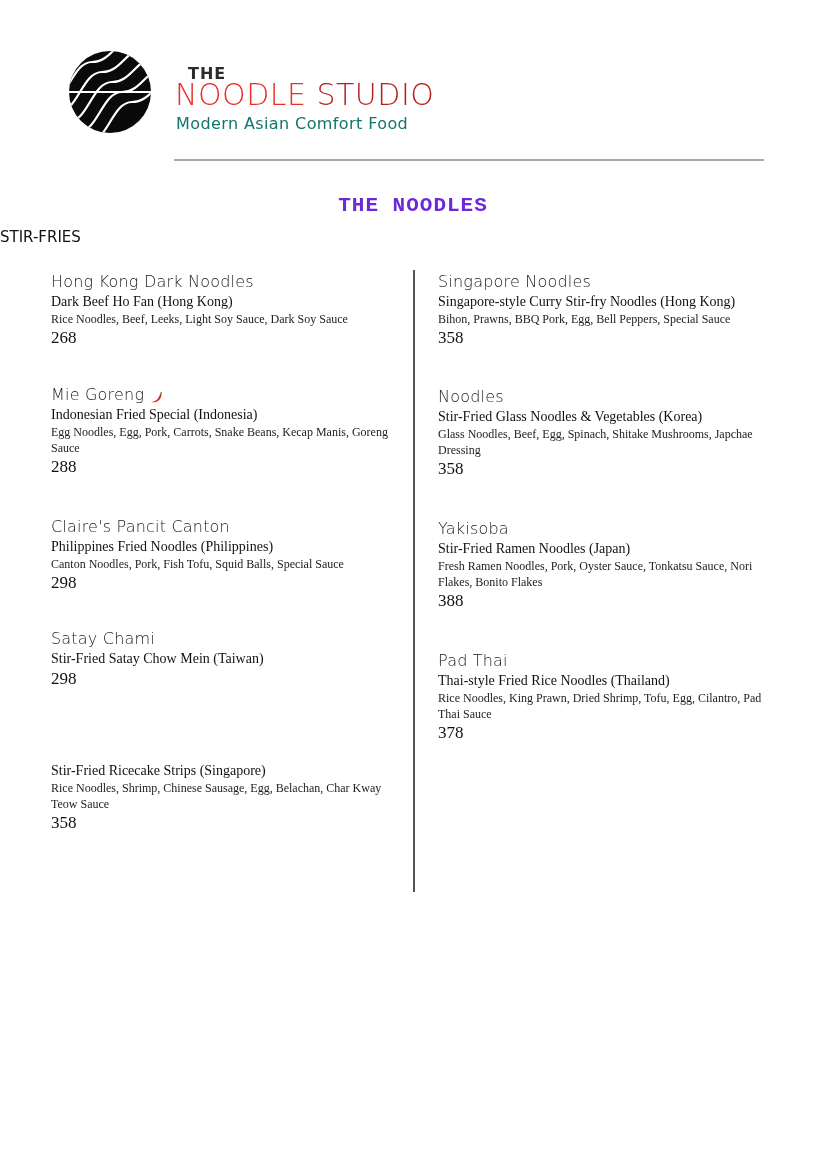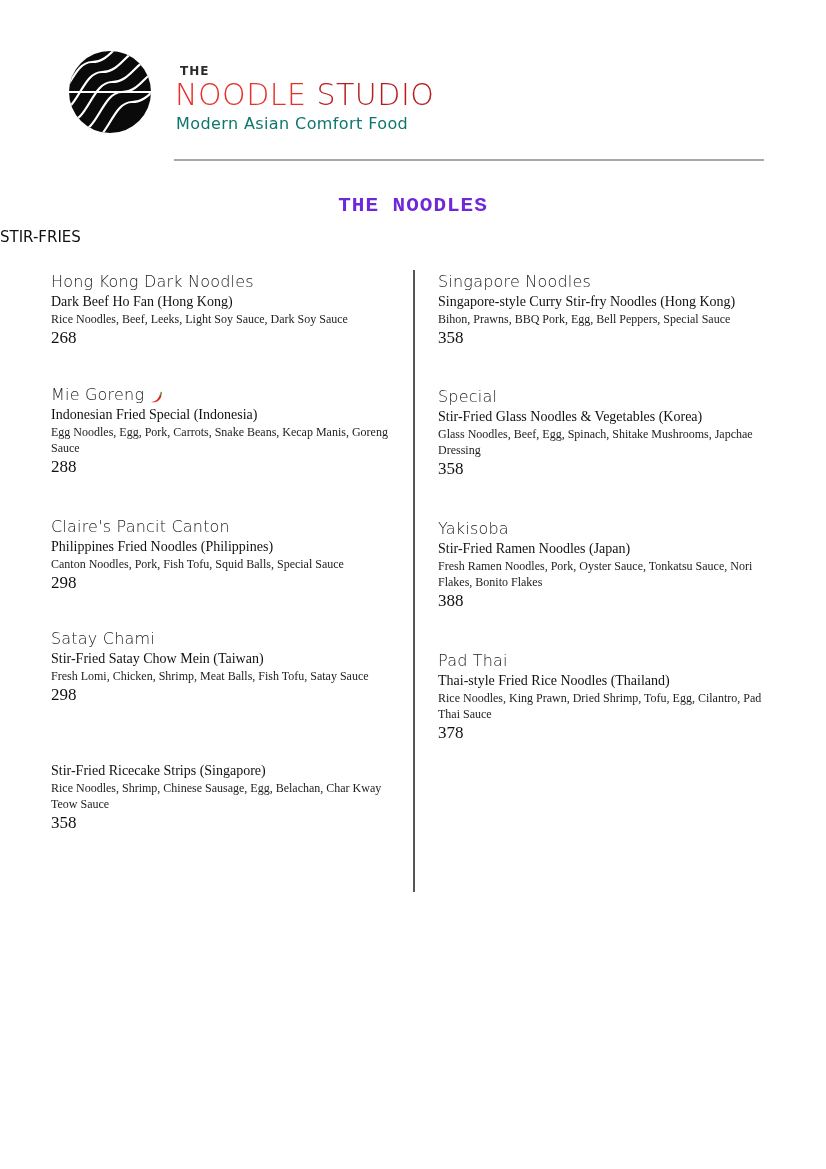--- a/index.html
+++ b/index.html
@@ -1,19 +1,19 @@
 <!DOCTYPE html>
 <html><head>
 <meta charset="utf-8">
 <style>
   html, body { margin:0; padding:0; background:#ffffff; }
   body { width:826px; height:1169px; position:relative; overflow:hidden; color:#1a1a1a; }
   .logo-mark { position:absolute; left:68px; top:50px; width:84px; height:84px; }
   .brand { position:absolute; left:176px; top:64px; }
-  .brand-the { position:absolute; left:4px; top:0; font-family:"DejaVu Sans", sans-serif; font-size:12px; font-weight:bold; letter-spacing:1px; color:#2b2b2b; white-space:nowrap; }
+  .brand-the { position:absolute; left:12px; top:0; font-family:"DejaVu Sans", sans-serif; font-size:16px; font-weight:bold; letter-spacing:1px; color:#2b2b2b; white-space:nowrap; }
   .brand-name { position:absolute; left:-1px; top:14px; font-family:"DejaVu Sans", sans-serif; font-size:30px; letter-spacing:0.5px; white-space:nowrap; line-height:34px; font-weight:300; }
   .brand-name .red { color:#e8302a; }
   .brand-name .dark { color:#b91c1c; }
   .brand-tag { position:absolute; left:0; top:50px; font-family:"DejaVu Sans", sans-serif; font-size:16px; color:#0f766e; white-space:nowrap; letter-spacing:0.4px; }
   .header-rule { position:absolute; left:174px; top:159px; width:590px; height:2px; background:#a8a8a8; }
   .section-title { position:absolute; left:0; width:826px; top:194px; text-align:center; font-family:Liberation Mono, monospace; font-weight:bold; font-size:21px; letter-spacing:1px; color:#6d28d9; }
   .section-sub { position:absolute; left:0; width:706px; top:228px; text-align:left; font-family:"DejaVu Sans", sans-serif; font-size:15px; color:#111; }
   .col-divider { position:absolute; left:413px; top:270px; width:2px; height:622px; background:#555; }
   .col { position:absolute; top:272px; }
   .col-left { left:51px; width:350px; }
@@ -78,39 +78,38 @@
   </div>
   <div class="item" style="top:245px">
     <div class="item-name"><span>Claire's Pancit Canton</span></div>
     <div class="item-sub">Philippines Fried Noodles (Philippines)</div>
     <div class="item-desc">Canton Noodles, Pork, Fish Tofu, Squid Balls, Special Sauce</div>
     <div class="item-price">298</div>
   </div>
   <div class="item" style="top:357px">
     <div class="item-name"><span>Satay Chami</span></div>
     <div class="item-sub">Stir-Fried Satay Chow Mein (Taiwan)</div>
-    <div class="item-desc">Fresh Lomi, Chicken, Shrimp, Meat Balls, Fish Tofu, Satay Sauce</div>
     <div class="item-price">298</div>
   </div>
   <div class="item" style="top:489px">
     <div class="item-sub">Stir-Fried Ricecake Strips (Singapore)</div>
     <div class="item-desc">Rice Noodles, Shrimp, Chinese Sausage, Egg, Belachan, Char Kway Teow Sauce</div>
     <div class="item-price">358</div>
   </div>
 </div>
 
 <div class="col col-right">
   <div class="item" style="top:0px">
     <div class="item-name"><span>Singapore Noodles</span></div>
     <div class="item-sub">Singapore-style Curry Stir-fry Noodles (Hong Kong)</div>
     <div class="item-desc">Bihon, Prawns, BBQ Pork, Egg, Bell Peppers, Special Sauce</div>
     <div class="item-price">358</div>
   </div>
   <div class="item" style="top:115px">
-    <div class="item-name"><span>Special</span></div>
+    <div class="item-name"><span>Noodles</span></div>
     <div class="item-sub">Stir-Fried Glass Noodles &amp; Vegetables (Korea)</div>
     <div class="item-desc">Glass Noodles, Beef, Egg, Spinach, Shitake Mushrooms, Japchae Dressing</div>
     <div class="item-price">358</div>
   </div>
   <div class="item" style="top:247px">
     <div class="item-name"><span>Yakisoba</span></div>
     <div class="item-sub">Stir-Fried Ramen Noodles (Japan)</div>
     <div class="item-desc">Fresh Ramen Noodles, Pork, Oyster Sauce, Tonkatsu Sauce, Nori Flakes, Bonito Flakes</div>
     <div class="item-price">388</div>
   </div>

